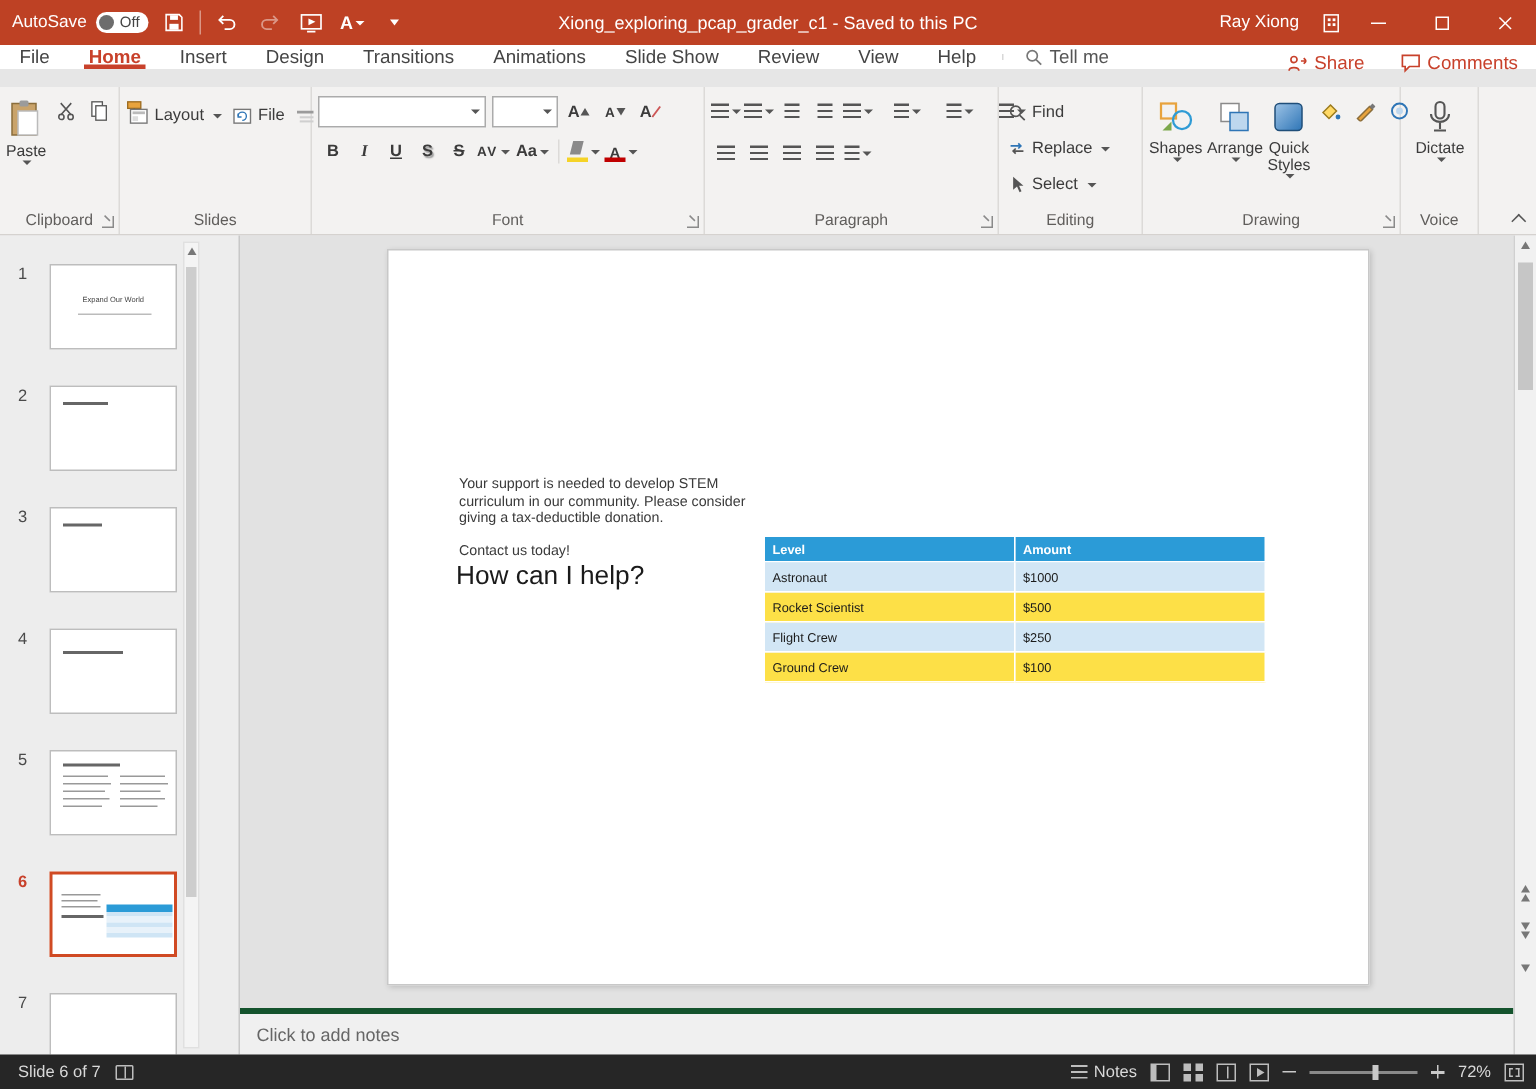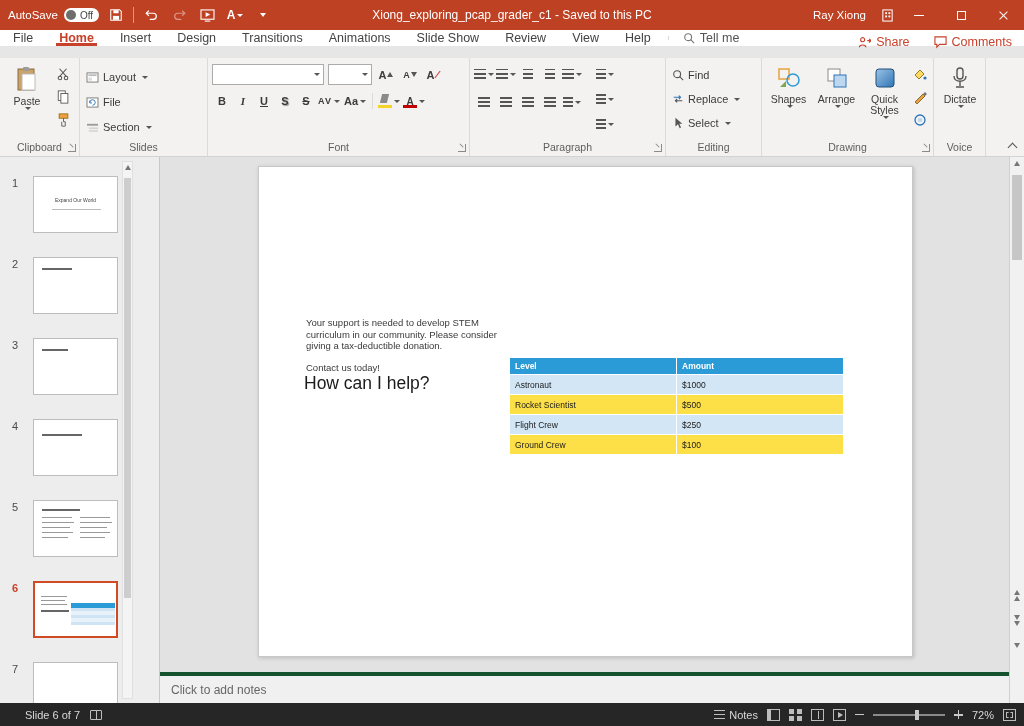--- a/index.html
+++ b/index.html
@@ -47,21 +47,21 @@
 .ribbon{position:absolute;left:0;top:58px;width:1024px;height:99px;background:#F3F2F1;
   border-bottom:1px solid #D5D2CF;display:flex}
 .rgroup{border-right:1px solid #DCDAD8;display:flex;flex-direction:column;flex:none}
 .rg-content{flex:1;display:flex;align-items:flex-start;padding:4px 3px 0 4px;gap:3px}
 .rg-label{height:18px;display:flex;align-items:center;justify-content:center;gap:4px;
   font-size:10.5px;color:#605E5C;position:relative}
 .launcher{position:absolute;right:3px;bottom:4px;width:8px;height:8px;border-right:1px solid #8a8a8a;border-bottom:1px solid #8a8a8a;cursor:pointer}
 .launcher::before{content:"";position:absolute;left:1px;top:1px;width:5px;height:1px;background:#8a8a8a;transform:rotate(45deg)}
 .bigbtn{width:46px;height:72px;display:flex;flex-direction:column;align-items:center;justify-content:flex-start;cursor:pointer;padding-top:4px}
 .bigbtn .blabel{font-size:10.5px;color:#3b3b3b;text-align:center;line-height:11px;margin-top:4px}
-.minicol{display:flex;flex-direction:column;gap:3px;padding-top:2px}
+.minicol{display:flex;flex-direction:row;gap:3px;padding-top:2px}
 .mini{width:20px;height:20px;display:flex;align-items:center;justify-content:center;cursor:pointer;color:#3b3b3b}
 .rowbtn{display:flex;align-items:center;gap:4px;height:22px;font-size:11px;color:#3b3b3b;cursor:pointer;padding:0 2px}
 .fonticon{font-size:11px;font-weight:bold}
 .combo{height:21px;background:#fff;border:1px solid #ABABAB;display:flex;align-items:center;justify-content:space-between;padding:0 3px;cursor:pointer}
 .combo .cval{font-size:11px;color:#333}
 .bars{width:12px;height:10px;background:repeating-linear-gradient(to bottom,#555 0 1.5px,transparent 1.5px 4.2px)}
 .bars.sm{width:10px}
 .hl-ico{position:relative;width:14px;height:14px}
 .hl-ico::before{content:"";position:absolute;left:3px;top:0;width:7px;height:9px;background:#8a8a8a;transform:skewX(-14deg)}
 .hl-ico::after{content:"";position:absolute;left:0;bottom:0;width:14px;height:3px;background:#F5D327}
@@ -103,21 +103,21 @@
 
 .notesbar{position:absolute;left:160px;top:672px;width:849px;height:31px;background:#F0F0F0;border-top:4px solid #14532d;display:flex;align-items:center;padding-left:11px;font-size:12px;color:#666}
 
 .vscroll{position:absolute;left:1009px;top:157px;width:15px;height:546px;background:#F1F1F1;border-left:1px solid #D0D0D0}
 .vthumb{position:absolute;left:2px;top:18px;width:10px;height:85px;background:#C6C6C6}
 .dblchev{position:absolute;left:0;width:100%;display:flex;flex-direction:column;align-items:center;gap:1px;cursor:pointer}
 
 
 .statusbar{position:absolute;left:0;top:703px;width:1024px;height:23px;background:#262626;color:#D9D9D9;
   display:flex;align-items:center;font-size:11px}
-.sb-left{display:flex;align-items:center;gap:10px;padding-left:25px}
+.sb-left{display:flex;align-items:center;gap:10px;padding-left:12px}
 .sb-right{margin-left:auto;display:flex;align-items:center;gap:9px;padding-right:8px}
 .sb-btn{display:flex;align-items:center;gap:4px;cursor:pointer}
 .vi{width:13px;height:12px;border:1px solid #BDBDBD;position:relative;cursor:pointer}
 .vi-normal::before{content:"";position:absolute;left:0;top:0;bottom:0;width:3px;background:#BDBDBD}
 .vi-sorter{border:none;background:
   linear-gradient(#BDBDBD 0 0) 0 0/5px 5px no-repeat,
   linear-gradient(#BDBDBD 0 0) 8px 0/5px 5px no-repeat,
   linear-gradient(#BDBDBD 0 0) 0 7px/5px 5px no-repeat,
   linear-gradient(#BDBDBD 0 0) 8px 7px/5px 5px no-repeat}
 .vi-reading::before{content:"";position:absolute;left:6px;top:1px;bottom:1px;width:1px;background:#BDBDBD}

